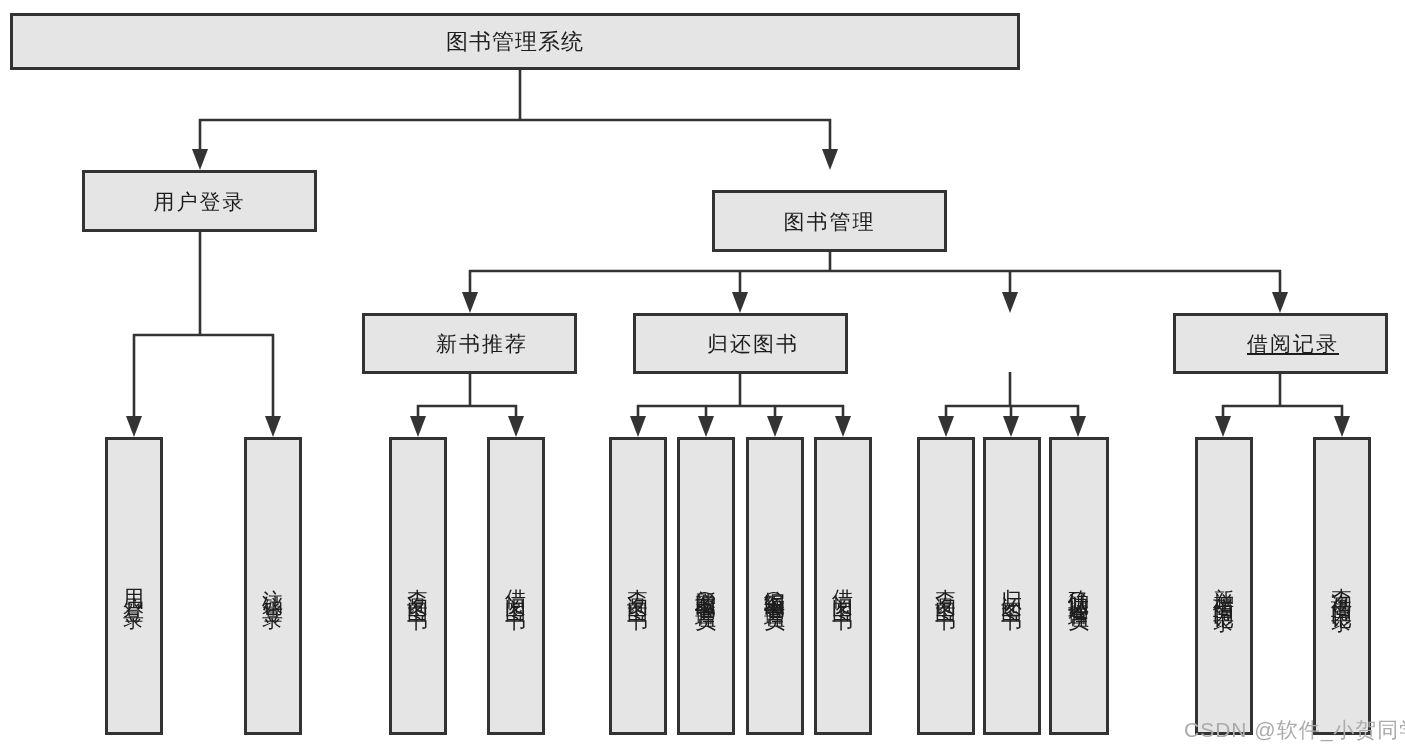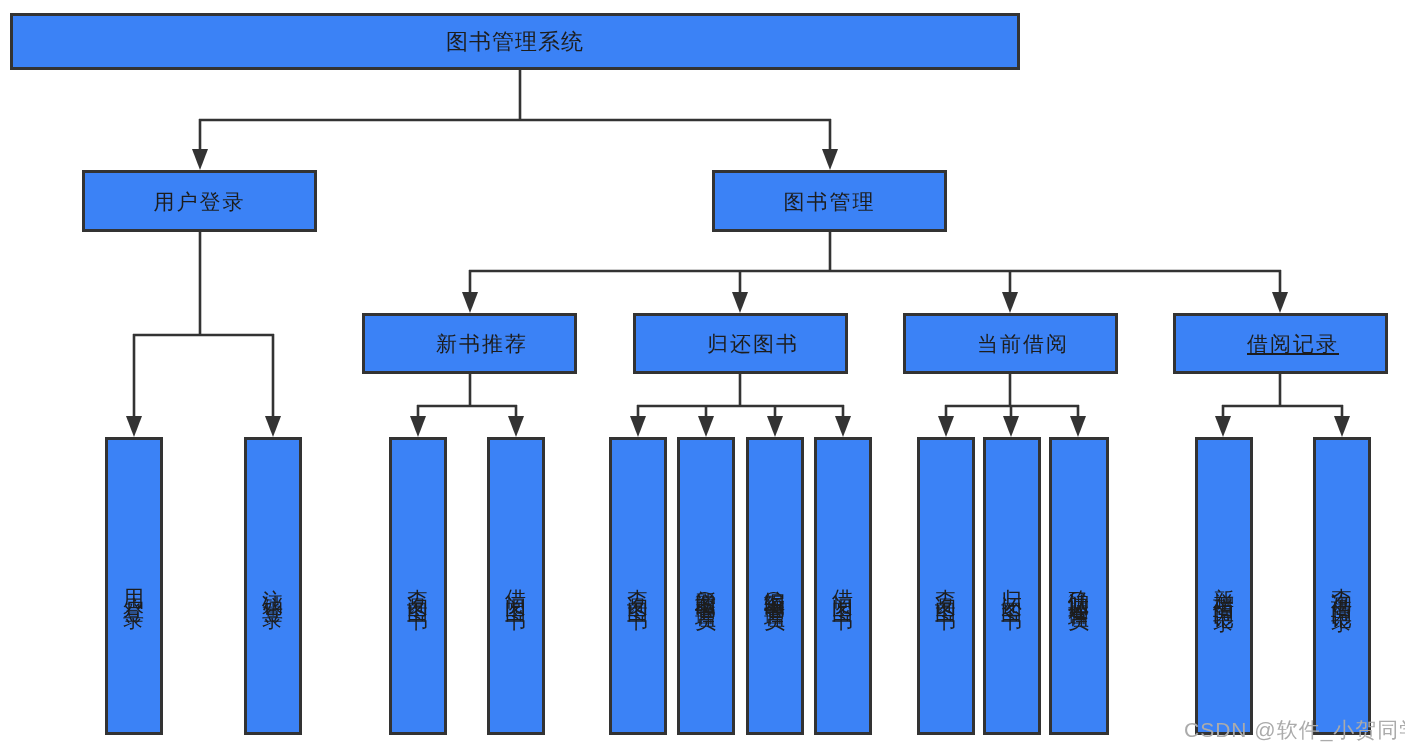--- a/index.html
+++ b/index.html
@@ -19,21 +19,21 @@
     position: absolute;
     left: 0;
     top: 0;
     width: 1405px;
     height: 747px;
   }
   .node {
     position: absolute;
     box-sizing: border-box;
     border: 3px solid #333333;
-    background: #3b82f6;
+    background: #e5e5e5;
     display: flex;
     align-items: center;
     justify-content: center;
     color: #1d1d1d;
     text-align: left;
     line-height: 1;
   }
   .node-root {
     left: 10px; top: 13px;
     width: 1010px; height: 57px;
@@ -135,25 +135,24 @@
       <path d="M1003 416 L1019 416 L1011 437 Z"></path>
       <path d="M1070 416 L1086 416 L1078 437 Z"></path>
       <path d="M1215 416 L1231 416 L1223 437 Z"></path>
       <path d="M1334 416 L1350 416 L1342 437 Z"></path>
     </g>
   </svg>
 
   <div class="node node-root">图书管理系统</div>
 
   <div class="node node-h lvl2" style="left:82px;">用户登录</div>
-  <div class="node node-h lvl2" style="left:712px;">图书管理</div>
+  <div class="node node-h lvl2" style="left:712px;margin-top:20px;">图书管理</div>
 
   <div class="node node-h lvl3" style="left:362px;">新书推荐</div>
   <div class="node node-h lvl3" style="left:633px;">归还图书</div>
-  <div class="node node-h lvl3" style="left:903px;">当前借阅</div>
   <div class="node node-h lvl3" style="left:1173px;text-decoration:underline;">借阅记录</div>
 
   <div class="node node-v" style="left:105px;">用户登录</div>
   <div class="node node-v" style="left:244px;">注销登录</div>
 
   <div class="node node-v" style="left:389px;">查询图书</div>
   <div class="node node-v" style="left:487px;">借阅图书</div>
 
   <div class="node node-v" style="left:609px;">查询图书</div>
   <div class="node node-v" style="left:677px; letter-spacing:3px;">新增图书（管理员）</div>

